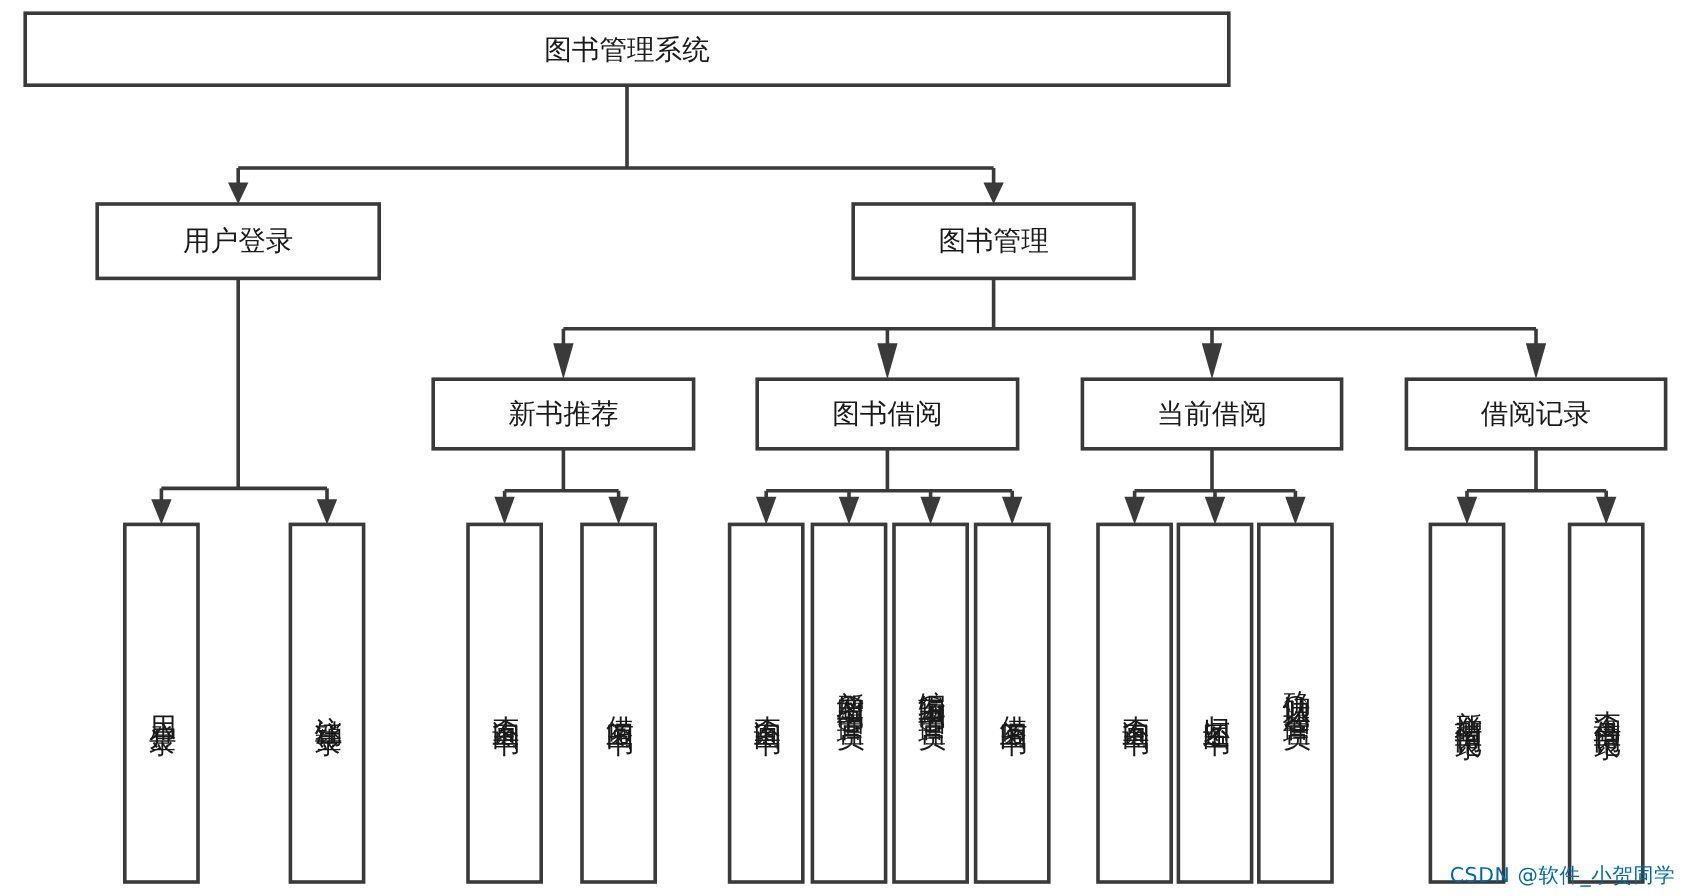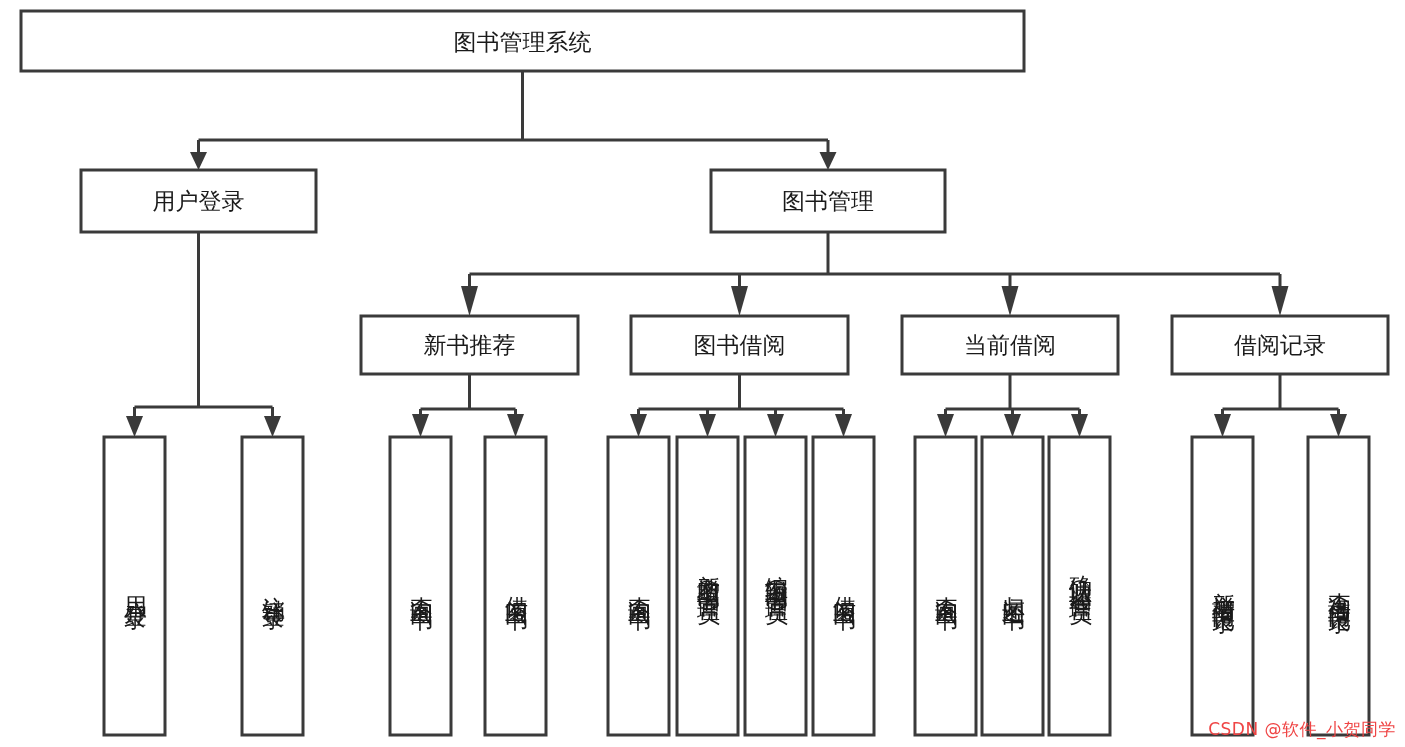--- a/index.html
+++ b/index.html
@@ -54,21 +54,21 @@
     writing-mode: vertical-rl;
     text-orientation: upright;
     letter-spacing: 4px;
   }
   .watermark {
     position: absolute;
     right: 9px;
     bottom: 6px;
     font-family: "DejaVu Sans", "Liberation Sans", sans-serif;
     font-size: 17px;
-    color: #ef4444;
+    color: #0369a1;
     white-space: nowrap;
     pointer-events: none;
     letter-spacing: 0.5px;
   }
 </style>
 </head>
 <body>
 
 <div id="diagram-root">
 

